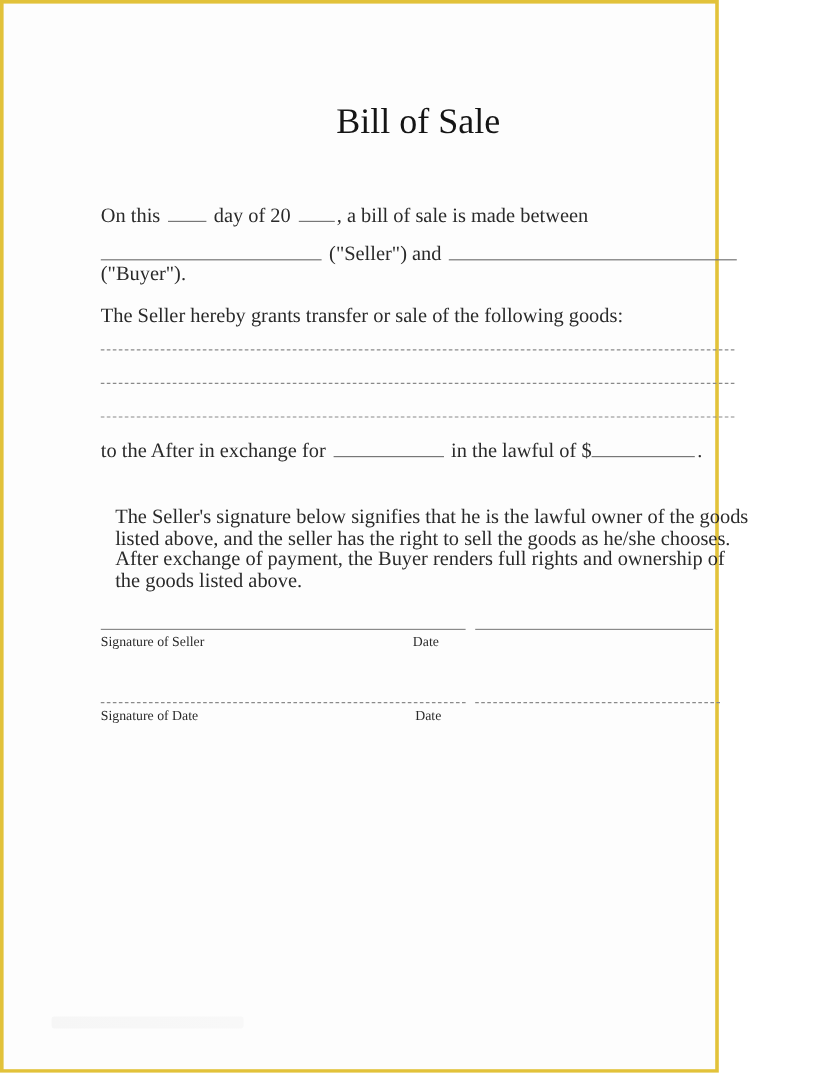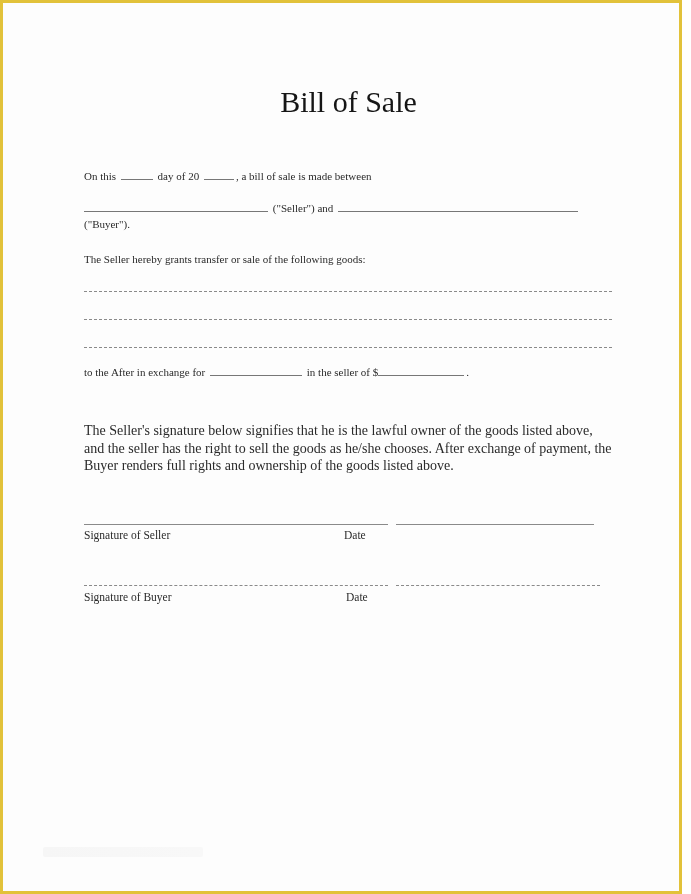--- a/index.html
+++ b/index.html
@@ -11,59 +11,59 @@
       width: 691px;
       height: 894px;
       position: relative;
       overflow: hidden;
       font-family: "Liberation Serif", "DejaVu Serif", serif;
       color: #222222;
     }
     .page-frame {
       position: absolute;
       left: 0; top: 0;
-      width: 682px; height: 894px;
+      width: 599px; height: 894px;
       box-sizing: border-box;
       border: 3px solid #e2c23a;
       background: #fdfdfd;
     }
     .title {
       position: absolute;
       left: 0; width: 691px;
       top: 82px;
       text-align: center;
       font-size: 30px;
       color: #151515;
       letter-spacing: 0px;
     }
     .line-text {
       position: absolute;
       left: 81px;
-      font-size: 11px;
+      font-size: 17px;
       white-space: nowrap;
       color: #2a2a2a;
     }
     .blank {
       display: inline-block;
       border-bottom: 1px solid #777;
       height: 9px;
       vertical-align: baseline;
       margin: 0 2px;
     }
     .rule {
       position: absolute;
       height: 0;
       border-top: 1px dashed #8a8a8a;
     }
     .rule.solid { border-top-style: solid; }
     .para {
       position: absolute;
-      left: 81px;
+      left: 93px;
       width: 530px;
-      font-size: 14px;
+      font-size: 17px;
       line-height: 17.5px;
       color: #2a2a2a;
     }
     .sig-label {
       position: absolute;
       font-size: 11.5px;
       color: #2a2a2a;
     }
     .watermark {
       position: absolute;
@@ -96,29 +96,29 @@
   <div class="line-text" style="top:215px;">("Buyer").</div>
 
   <div class="line-text" style="top:250px;">The Seller hereby grants transfer or sale of the following goods:</div>
   <div class="rule" style="left:81px; width:528px; top:288px;"></div>
   <div class="rule" style="left:81px; width:528px; top:316px;"></div>
   <div class="rule" style="left:81px; width:528px; top:344px;"></div>
 
   <div class="line-text" style="top:363px;">
     <span>to the After in exchange for</span>
     <span class="blank" style="width:92px;"></span>
-    <span>in the seller of $</span><span class="blank" style="width:86px; margin-left:0;"></span><span>.</span>
+    <span>in the lawful of $</span><span class="blank" style="width:86px; margin-left:0;"></span><span>.</span>
   </div>
 
   <div class="para" style="top:419px;">The Seller's signature below signifies that he is the lawful owner of the goods listed above, and the seller has the right to sell the goods as he/she chooses.  After exchange of payment, the Buyer renders full rights and ownership of the goods listed above.</div>
 
   <div class="rule solid" style="left:81px; width:304px; top:521px;"></div>
   <div class="rule solid" style="left:393px; width:198px; top:521px;"></div>
   <div class="sig-label" style="left:81px; top:526px;">Signature of Seller</div>
   <div class="sig-label" style="left:341px; top:526px;">Date</div>
 
   <div class="rule" style="left:81px; width:304px; top:582px;"></div>
   <div class="rule" style="left:393px; width:204px; top:582px;"></div>
-  <div class="sig-label" style="left:81px; top:588px;">Signature of Buyer</div>
+  <div class="sig-label" style="left:81px; top:588px;">Signature of Date</div>
   <div class="sig-label" style="left:343px; top:588px;">Date</div>
 
   <div class="watermark"></div>
 </div>
 
 </body></html>

